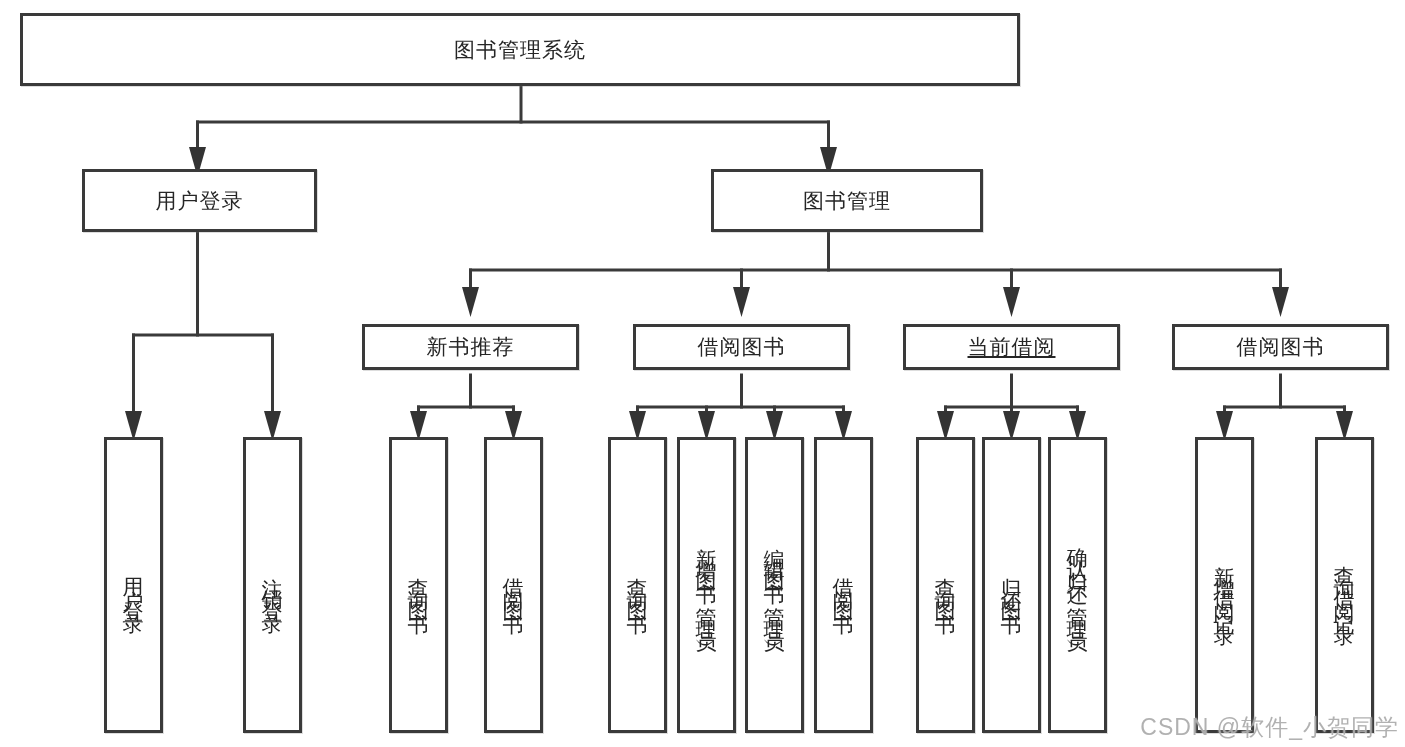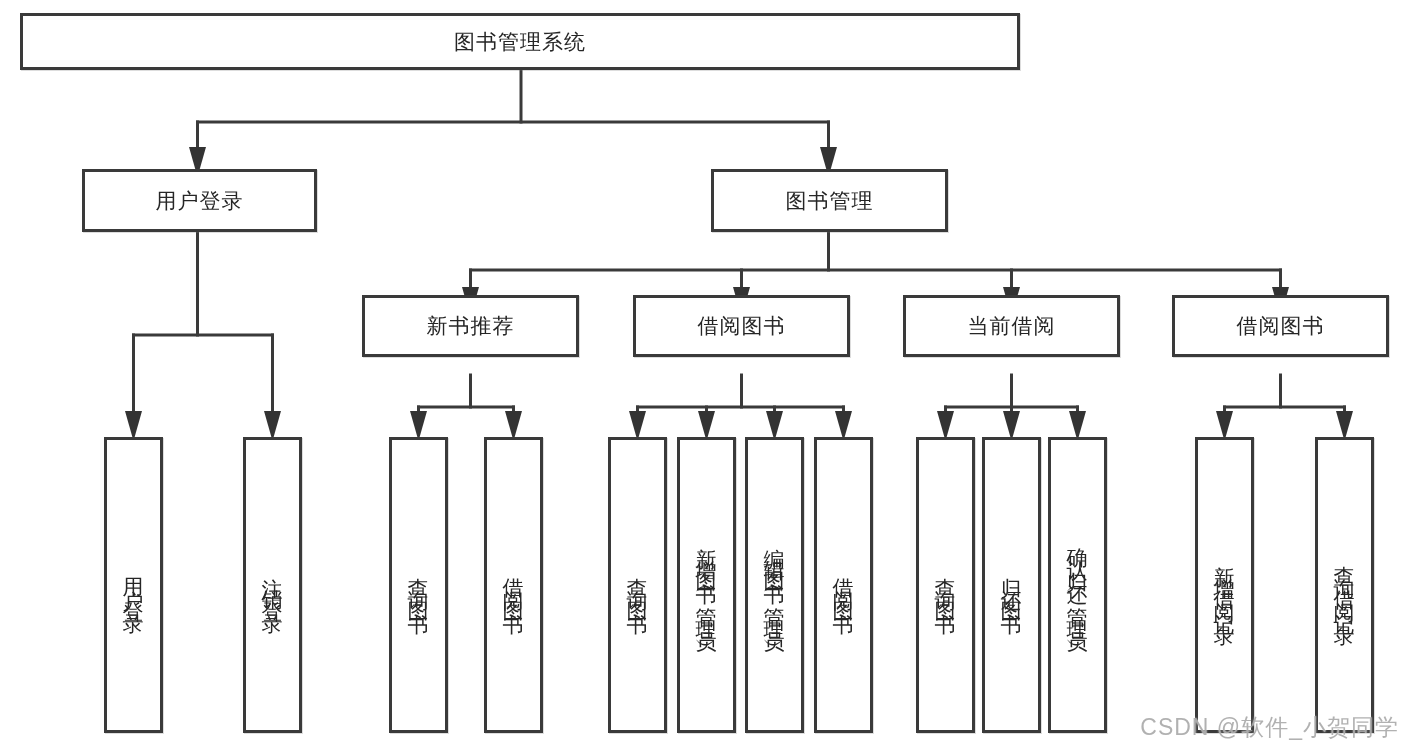--- a/index.html
+++ b/index.html
@@ -39,28 +39,28 @@
     letter-spacing: 1px;
     white-space: nowrap;
   }
   .vnode {
     writing-mode: vertical-rl;
     text-orientation: mixed;
     font-size: 21px;
     letter-spacing: 12px;
     line-height: 1;
   }
-  #node-root        { left: 20px;   top: 13px;  width: 1000px; height: 57px; }
+  #node-root        { left: 20px;   top: 13px;  width: 1000px; height: 73px; }
   #node-user-login  { left: 82px;   top: 169px; width: 235px;  height: 63px; }
-  #node-book-mgmt   { left: 711px;  top: 169px; width: 237px;  height: 63px; }
+  #node-book-mgmt   { left: 711px;  top: 169px; width: 272px;  height: 63px; }
 
-  .l3 { top: 295px; width: 217px; height: 62px; }
+  .l3 { top: 324px; width: 217px; height: 46px; }
   #node-new-book-rec     { left: 362px;  }
   #node-book-borrowing   { left: 633px;  }
-  #node-current-borrow   { left: 903px;  }
+  #node-current-borrow   { left: 903px; text-decoration: underline;  }
   #node-borrow-records   { left: 1172px; }
 
   .leaf { top: 437px; width: 59px; height: 296px; }
   #leaf-user-login      { left: 104px;  }
   #leaf-logout          { left: 243px;  }
   #leaf-query-book-1    { left: 389px;  }
   #leaf-borrow-book-1   { left: 484px;  }
   #leaf-query-book-2    { left: 608px;  }
   #leaf-add-book        { left: 677px;  }
   #leaf-edit-book       { left: 745px;  }

